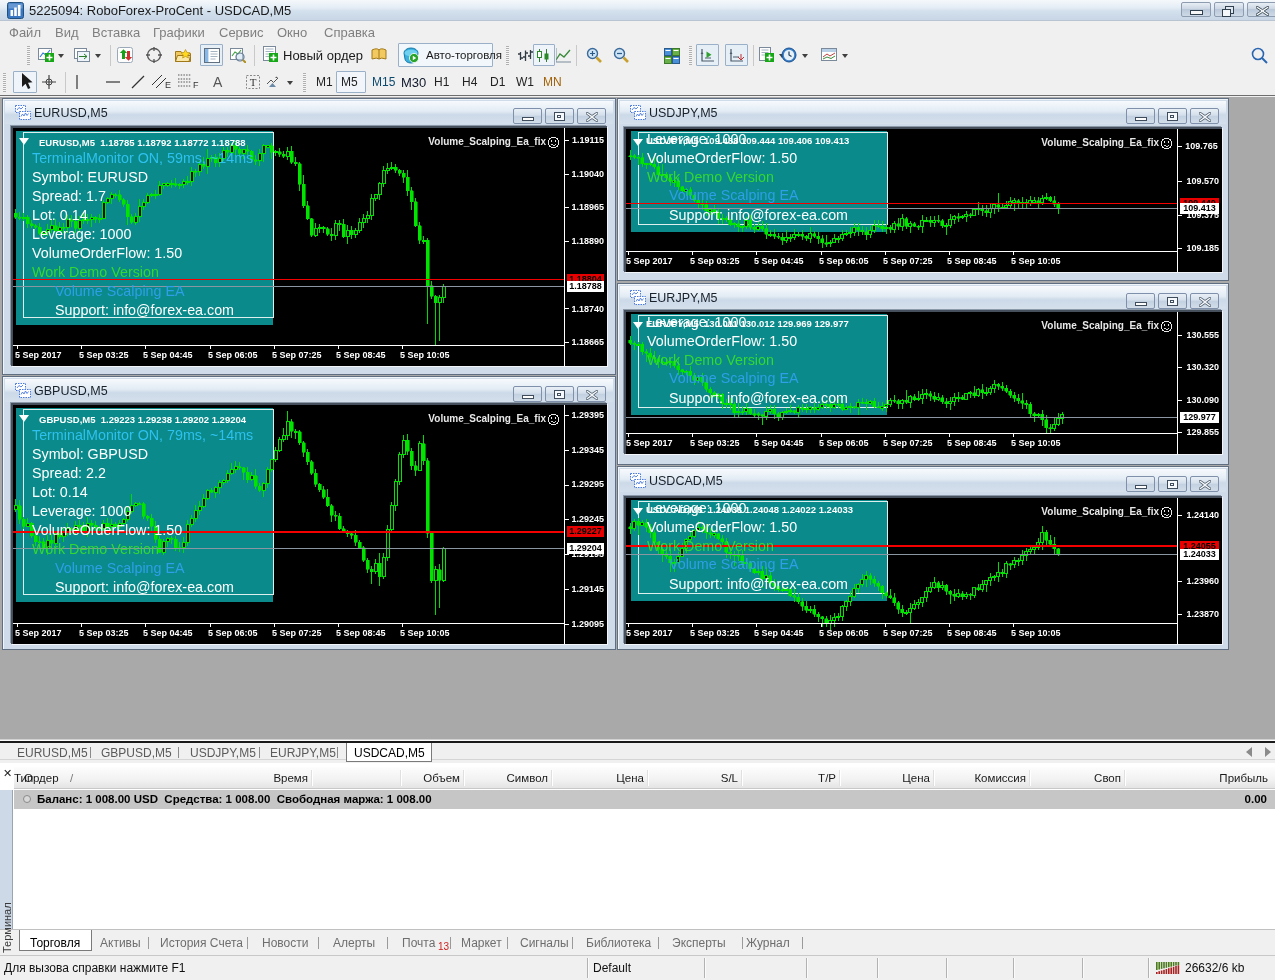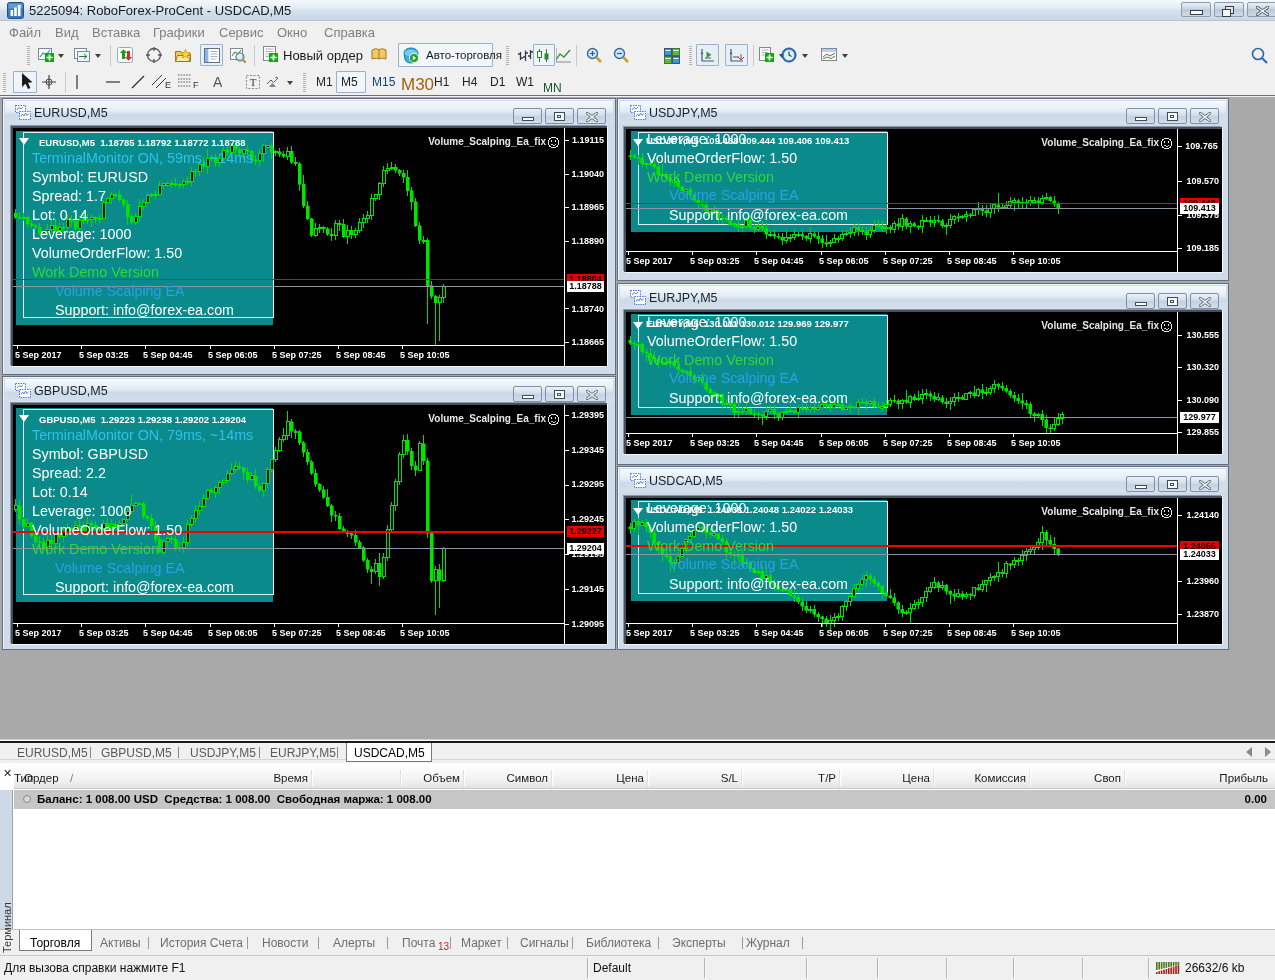--- a/index.html
+++ b/index.html
@@ -268,26 +268,26 @@
       <path d="M2 10 l4 -4 2.5 2.5 L13 4" stroke="#555" fill="none"></path>
       <path d="M13 4 l-3 0 1.5 -1.5 z" fill="#555"></path>
       <path d="M4 13 l7 0 -3.5 -4 z" fill="#6a8aa8"></path>
     </svg>
 <div class="darr" style="left:287px;top:12px"></div>
 <div class="grip" style="left:303px"></div>
 <div class="tlabel" style="left:316px;top:6px;font-size:12px;color:#222">M1</div>
 <div class="tframe" style="left:336px;top:2px;width:30px;height:22px;background:#f2f6fa"></div>
 <div class="tlabel" style="left:341px;top:6px;font-size:12px;color:#222">M5</div>
 <div class="tlabel" style="left:372px;top:6px;font-size:12px;color:#0c4a6e">M15</div>
-<div class="tlabel" style="left:401px;top:6px;font-size:17px;color:#a16207">M30</div>
+<div class="tlabel" style="left:401px;top:6px;font-size:13px;color:#0f172a">M30</div>
 <div class="tlabel" style="left:434px;top:6px;font-size:12px;color:#222">H1</div>
 <div class="tlabel" style="left:462px;top:6px;font-size:12px;color:#222">H4</div>
 <div class="tlabel" style="left:490px;top:6px;font-size:12px;color:#222">D1</div>
 <div class="tlabel" style="left:516px;top:6px;font-size:12px;color:#222">W1</div>
-<div class="tlabel" style="left:543px;top:12px;font-size:12px;color:#14532d">MN</div>
+<div class="tlabel" style="left:543px;top:6px;font-size:12px;color:#a16207">MN</div>
 </div>
 <div id="mdi" class="abs"></div>
 <div class="win" style="left:2px;top:98px;width:614px;height:277px">
     <div class="wtitle">
       <svg class="abs" style="left:10px;top:4px" width="16" height="15" viewBox="0 0 16 15">
         <rect x="0.5" y="0.5" width="10" height="7" fill="#fff" stroke="#4a7ae0" stroke-dasharray="1.5 1"></rect>
         <path d="M2 5 l2 -2.5 2 1.5 2 -2" stroke="#4a7ae0" fill="none" stroke-width="0.9"></path>
         <rect x="4.5" y="6.5" width="11" height="8" fill="#fff" stroke="#4a7ae0" stroke-dasharray="1.5 1"></rect>
         <path d="M6 11.5 l1.5 -2.5 1.5 2 1.5 -3 1.5 2.5 1.5 -2" stroke="#4a7ae0" fill="none" stroke-width="0.9"></path>
       </svg>

